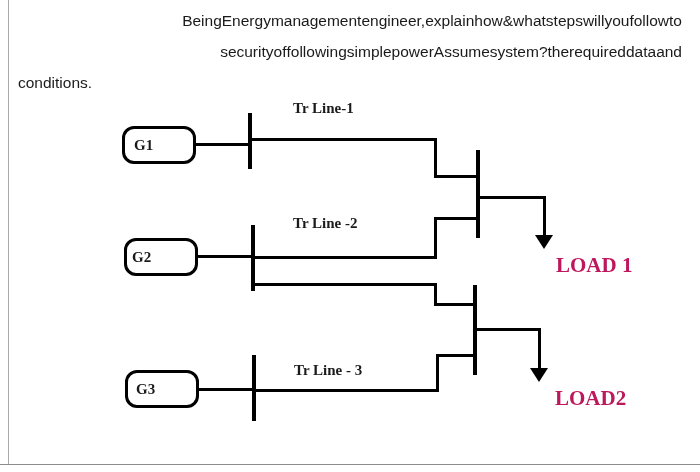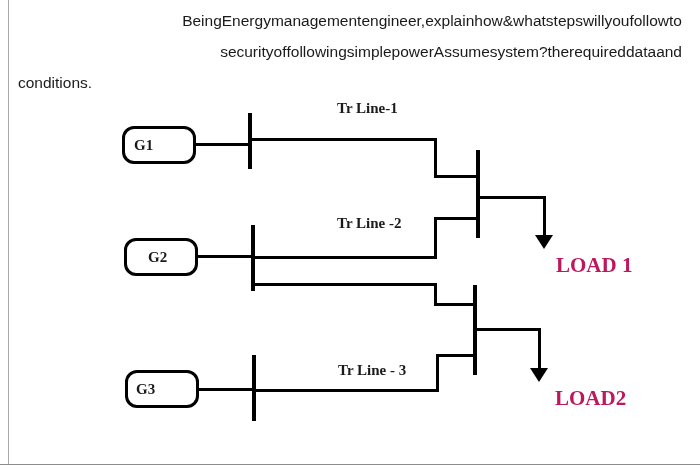--- a/index.html
+++ b/index.html
@@ -88,21 +88,20 @@
     color: #1a1a1a;
     white-space: nowrap;
   }
   .line-label {
     position: absolute;
     font-family: "Liberation Serif", serif;
     font-weight: bold;
     font-size: 15px;
     color: #1a1a1a;
     white-space: nowrap;
-    margin-left: 44px;
   }
   .load-label {
     position: absolute;
     font-family: "Liberation Serif", serif;
     font-weight: bold;
     font-size: 21px;
     color: #be185d;
     white-space: nowrap;
     margin-left: 44px;
   }
@@ -173,21 +172,21 @@
     <div class="wire h" style="left:434px; top:175px; width:45px;"></div>
 
     <div class="bus" style="left:476px; top:150px; height:88px;"></div>
 
     <div class="wire h" style="left:478px; top:196px; width:68px;"></div>
     <div class="wire v" style="left:543px; top:196px; height:41px;"></div>
     <div class="arrow-head" style="left:535px; top:235px;"></div>
     <div class="load-label" style="left:512px; top:253px;">LOAD 1</div>
 
     <div class="gen-box" style="left:124px; top:238px; width:74px; height:38px;"></div>
-    <div class="gen-label" style="left:148px; top:249px;">G2</div>
+    <div class="gen-label" style="left:132px; top:249px;">G2</div>
     <div class="wire h" style="left:198px; top:255px; width:56px;"></div>
     <div class="bus" style="left:251px; top:225px; height:66px;"></div>
 
     <div class="line-label" style="left:293px; top:215px;">Tr Line -2</div>
 
     <div class="wire h" style="left:253px; top:256px; width:184px;"></div>
     <div class="wire v" style="left:434px; top:217px; height:42px;"></div>
     <div class="wire h" style="left:434px; top:217px; width:45px;"></div>
 
     <div class="wire h" style="left:253px; top:283px; width:184px;"></div>

